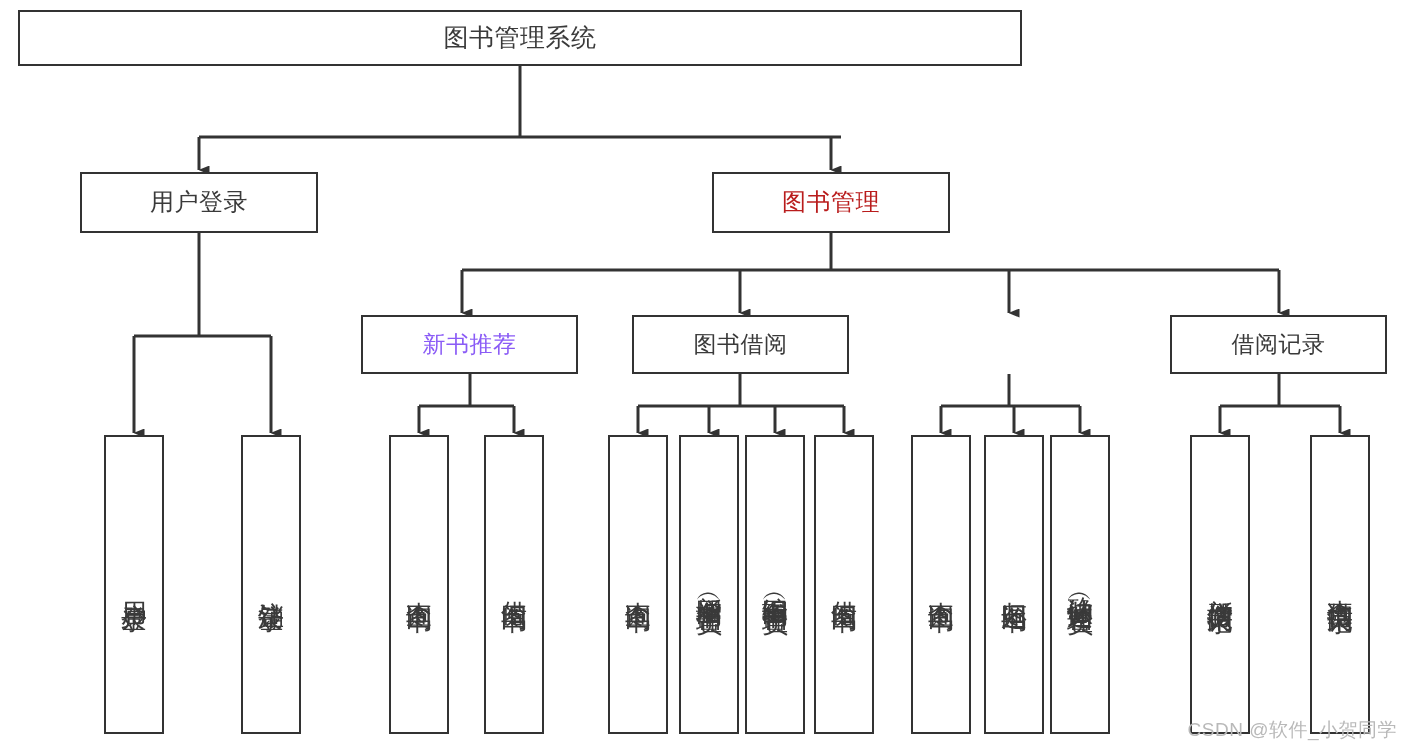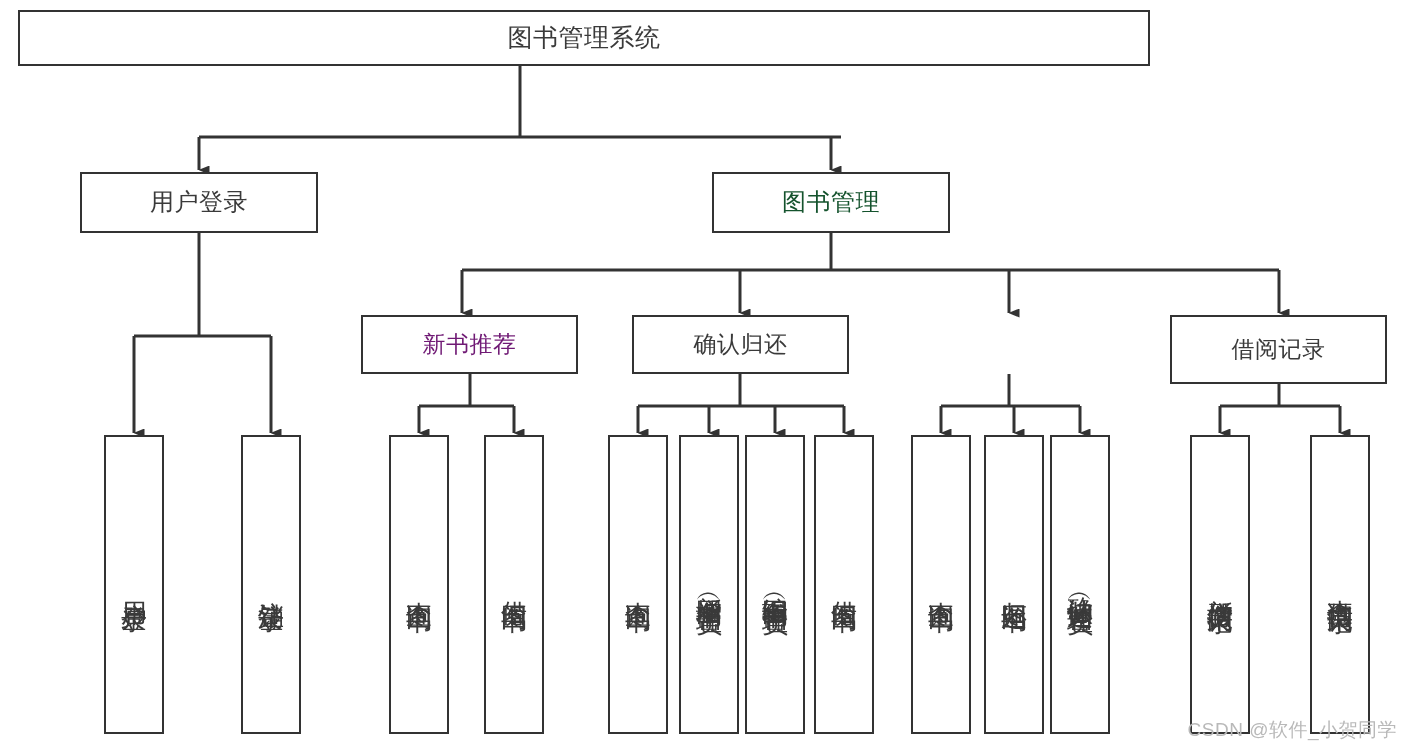--- a/index.html
+++ b/index.html
@@ -117,38 +117,38 @@
       <path d="M 1014 406 L 1014 433" marker-end="url(#arrowhead)"></path>
       <path d="M 1080 406 L 1080 433" marker-end="url(#arrowhead)"></path>
 
       <path d="M 1279 374 L 1279 406"></path>
       <path d="M 1220 406 L 1340 406"></path>
       <path d="M 1220 406 L 1220 433" marker-end="url(#arrowhead)"></path>
       <path d="M 1340 406 L 1340 433" marker-end="url(#arrowhead)"></path>
     </g>
   </svg>
 
-  <div class="node root" style="left: 18px; top: 10px; width: 1132px; height: 56px; background: rgb(255, 255, 255); border-color: rgb(51, 51, 51);">
+  <div class="node root" style="left: 18px; top: 10px; width: 1004px; height: 56px; background: rgb(255, 255, 255); border-color: rgb(51, 51, 51);">
     <span class="label" style="color: rgb(58, 58, 58);">图书管理系统</span>
   </div>
 
   <div class="node level1" style="left: 80px; top: 172px; width: 238px; height: 61px; background: rgb(255, 255, 255); border-color: rgb(51, 51, 51);">
     <span class="label" style="color: rgb(58, 58, 58);">用户登录</span>
   </div>
   <div class="node level1" style="left: 712px; top: 172px; width: 238px; height: 61px; background: rgb(255, 255, 255); border-color: rgb(51, 51, 51);">
-    <span class="label" style="color: #14532d;">图书管理</span>
+    <span class="label" style="color: #b91c1c;">图书管理</span>
   </div>
 
   <div class="node level2" style="left: 361px; top: 315px; width: 217px; height: 59px; background: rgb(255, 255, 255); border-color: rgb(51, 51, 51);">
-    <span class="label" style="color: #701a75; text-align: center;">新书推荐</span>
+    <span class="label" style="color: #8b5cf6; text-align: center;">新书推荐</span>
   </div>
   <div class="node level2" style="left: 632px; top: 315px; width: 217px; height: 59px; background: rgb(255, 255, 255); border-color: rgb(51, 51, 51);">
-    <span class="label" style="color: rgb(58, 58, 58);">确认归还</span>
+    <span class="label" style="color: rgb(58, 58, 58);">图书借阅</span>
   </div>
-  <div class="node level2" style="left: 1170px; top: 315px; width: 217px; height: 69px; background: rgb(255, 255, 255); border-color: rgb(51, 51, 51);">
+  <div class="node level2" style="left: 1170px; top: 315px; width: 217px; height: 59px; background: rgb(255, 255, 255); border-color: rgb(51, 51, 51);">
     <span class="label" style="color: rgb(58, 58, 58);">借阅记录</span>
   </div>
 
   <div class="node leaf" style="left: 104px; top: 435px; width: 60px; height: 299px; background: rgb(255, 255, 255); border-color: rgb(51, 51, 51);">
     <span class="label" style="color: rgb(58, 58, 58);">用户登录</span>
   </div>
   <div class="node leaf" style="left: 241px; top: 435px; width: 60px; height: 299px; background: rgb(255, 255, 255); border-color: rgb(51, 51, 51);">
     <span class="label" style="color: rgb(58, 58, 58);">注销登录</span>
   </div>
   <div class="node leaf" style="left: 389px; top: 435px; width: 60px; height: 299px; background: rgb(255, 255, 255); border-color: rgb(51, 51, 51);">

